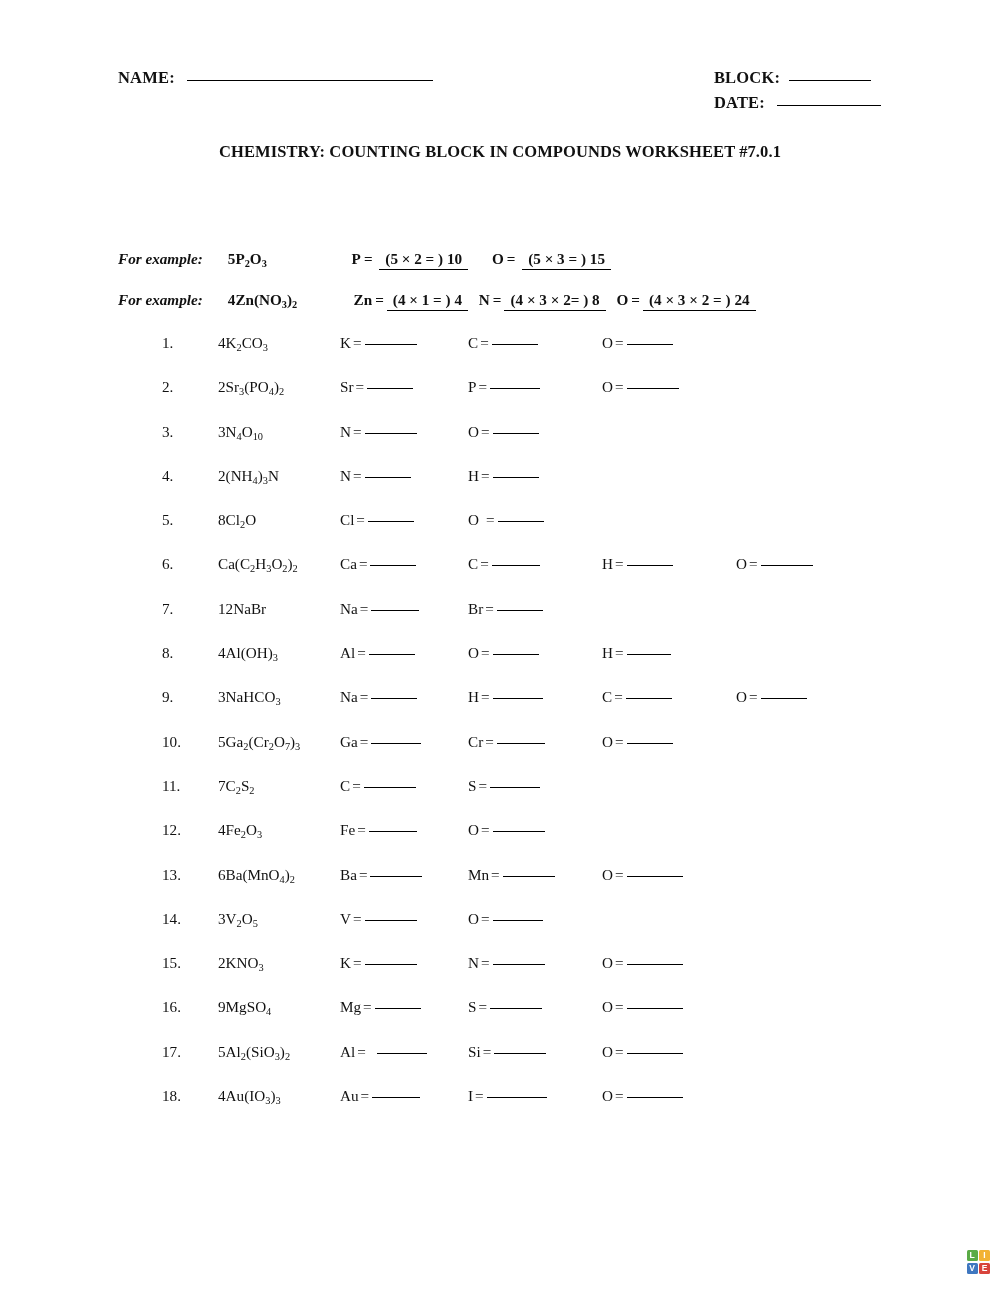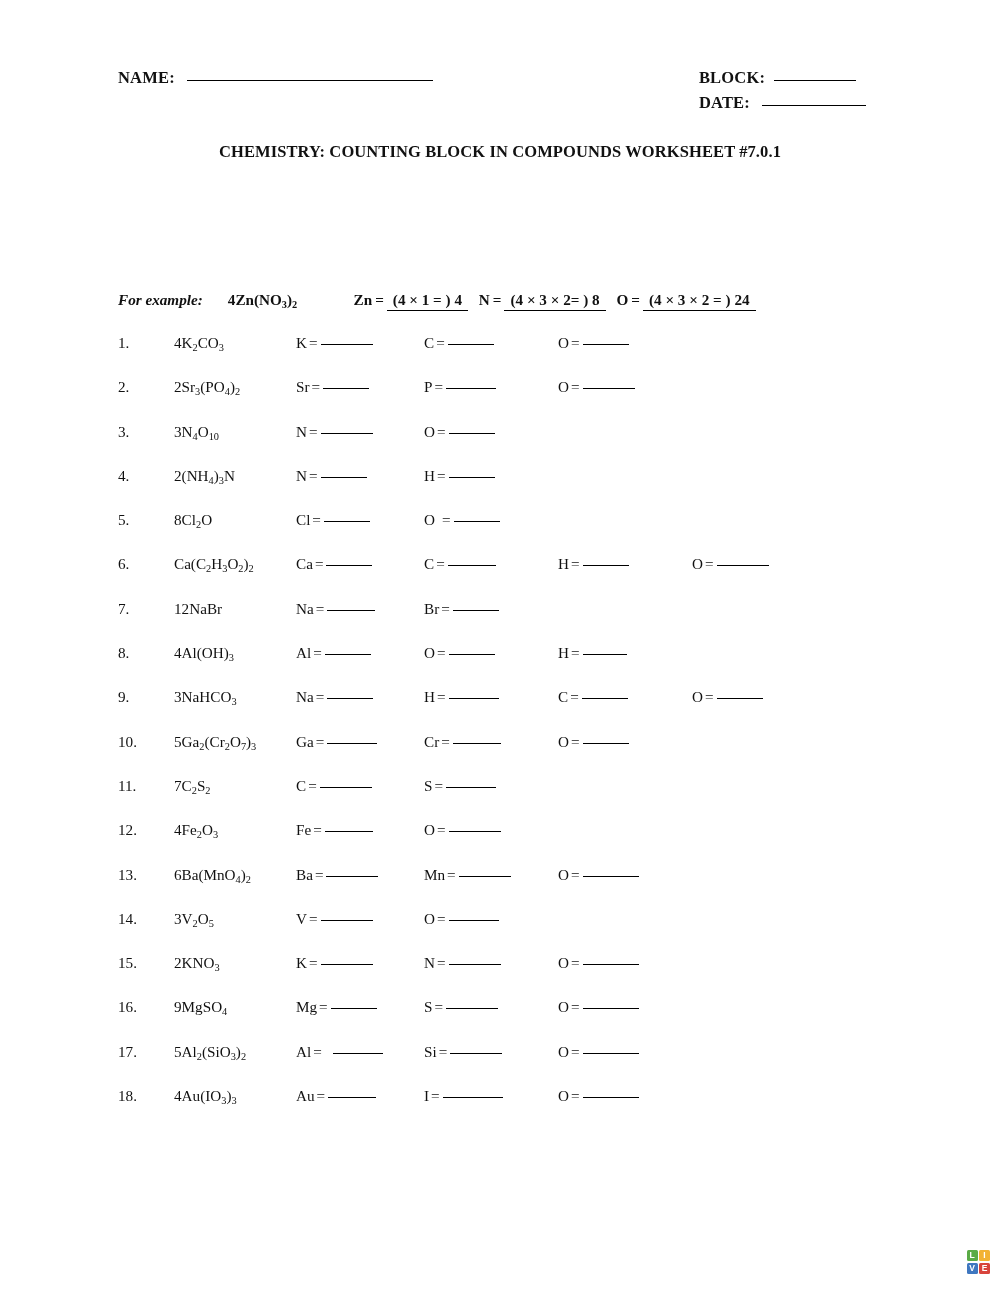--- a/index.html
+++ b/index.html
@@ -47,21 +47,21 @@
   }
   .rule {
     display: inline-block;
     border-bottom: 1.6px solid #000;
     height: 0;
   }
   .name-rule { width: 246px; margin-left: 12px; position: relative; top: -2px; }
 
   .block-col {
     position: absolute;
-    right: 16px;
+    right: 1px;
     top: 0;
     text-align: left;
   }
   .block-row, .date-row {
     display: flex;
     align-items: baseline;
     white-space: nowrap;
     height: 25px;
   }
   .block-rule { width: 82px; margin-left: 9px; position: relative; top: -2px; }
@@ -131,20 +131,21 @@
     position: absolute;
     left: 118px;
     top: 334px;
     width: 800px;
     font-size: 15.2px;
   }
   .row {
     position: relative;
     height: 44.3px;
     white-space: nowrap;
+    margin-left: 44px;
   }
   .num {
     display: inline-block;
     width: 56px;
     vertical-align: top;
   }
   .formula {
     display: inline-block;
     width: 122px;
     vertical-align: top;
@@ -232,20 +233,32 @@
       <div class="date-row">
         <span class="lbl-bold">DATE:</span>
         <span class="rule date-rule"></span>
       </div>
     </div>
   </div>
 
   <div class="title">CHEMISTRY: COUNTING BLOCK IN COMPOUNDS WORKSHEET #7.0.1</div>
 
 
+  <div class="example ex1">
+    <span class="ex-label">For example:</span>
+    <span class="ex-formula">5P<sub>2</sub>O<sub>3</sub></span>
+    <span class="ex-ans">
+      <span class="eqlbl">P</span><span class="eqlbl">=</span>
+      <span class="ex-filled">(5 × 2 = ) 10</span>
+    </span>
+    <span class="ex-ans">
+      <span class="eqlbl">O</span><span class="eqlbl">=</span>
+      <span class="ex-filled">(5 × 3 = ) 15</span>
+    </span>
+  </div>
 
   <div class="example ex2">
     <span class="ex-label">For example:</span>
     <span class="ex-formula">4Zn(NO<sub>3</sub>)<sub>2</sub></span>
     <span class="ex-ans">
       <span class="eqlbl">Zn</span><span class="eqlbl">=</span><span class="ex-filled">(4 × 1 = ) 4</span>
     </span>
     <span class="ex-ans">
       <span class="eqlbl">N</span><span class="eqlbl">=</span><span class="ex-filled">(4 × 3 × 2= ) 8</span>
     </span>

